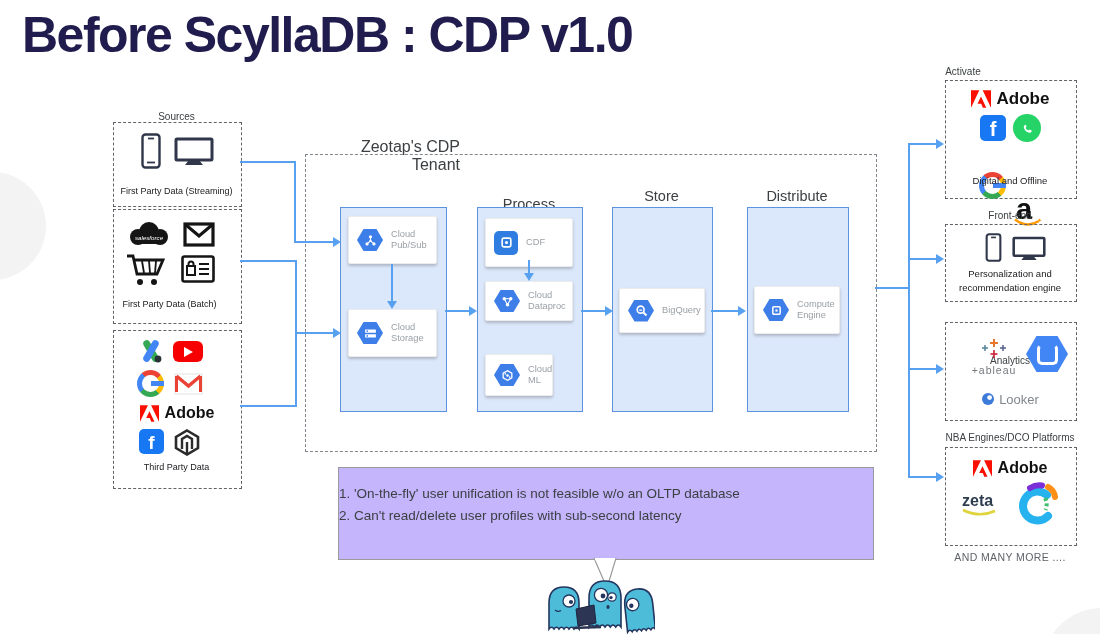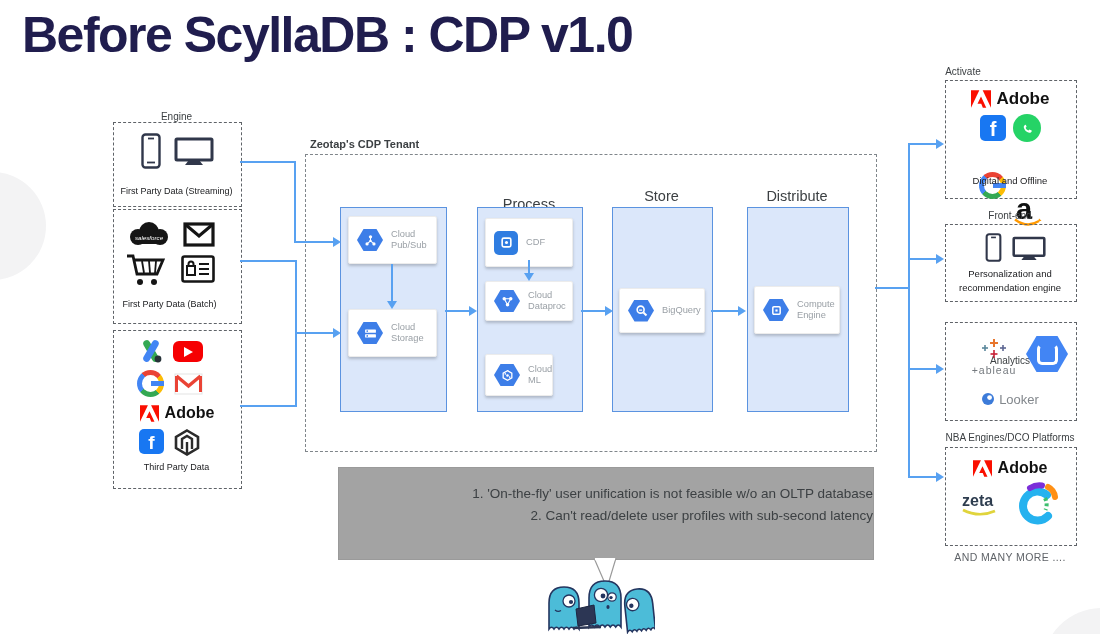--- a/index.html
+++ b/index.html
@@ -32,36 +32,36 @@
   .fb{background:#1877f2;border-radius:5px;color:#fff;font-weight:700;
       display:flex;align-items:flex-end;justify-content:center;overflow:hidden;}
   .yt{background:#f60002;border-radius:6px;display:flex;align-items:center;justify-content:center;}
   .yt i{display:block;width:0;height:0;border-top:5px solid transparent;border-bottom:5px solid transparent;border-left:9px solid #fff;}
   .gicon{border-radius:50%;position:relative;
          background:conic-gradient(from -40deg,#ea4335 0 25%,#fbbc05 25% 50%,#34a853 50% 75%,#4285f4 75% 100%);}
   .gicon .in{position:absolute;left:19%;top:19%;width:62%;height:62%;border-radius:50%;background:#fff;}
   .gicon .bar{position:absolute;right:0;top:41%;width:48%;height:19%;background:#4285f4;}
   .wa{background:#25d366;border-radius:50%;display:flex;align-items:center;justify-content:center;}
   .amz{position:relative;font-weight:700;color:#0f1111;line-height:1;}
-  .callout{position:absolute;background:#a3a3a3;border:1px solid #9a9a9a;text-align:right;
+  .callout{position:absolute;background:#c4b5fd;border:1px solid #9a9a9a;text-align:left;
            font-size:13.5px;color:#3c4043;line-height:1.6;padding-top:15px;box-sizing:border-box;}
   .footer-txt{position:absolute;font-size:10.5px;color:#5f6368;letter-spacing:.4px;text-align:center;}
   svg text{font-family:"Liberation Sans","DejaVu Sans",sans-serif;}
 </style>
 </head>
 <body>
 
 <div id="page">
 
   <div class="deco-circle" style="left:-62px;top:172px;width:108px;height:108px;"></div>
   <div class="deco-circle" style="left:1042px;top:608px;width:120px;height:120px;"></div>
 
   <div id="title">Before ScyllaDB : CDP v1.0</div>
 
-  <div class="lbl" style="left:113px;top:111px;width:127px;">Engine</div>
+  <div class="lbl" style="left:113px;top:111px;width:127px;">Sources</div>
 
   <div class="dashed" style="left:113px;top:122px;width:127px;height:83px;"></div>
   <svg class="abs" style="left:141px;top:133px;" width="20" height="36" viewBox="0 0 20 36">
     <rect x="1.5" y="1.5" width="17" height="33" rx="3" fill="none" stroke="#30374a" stroke-width="2.4"></rect>
     <line x1="7" y1="5.5" x2="13" y2="5.5" stroke="#30374a" stroke-width="1.8"></line>
     <line x1="6" y1="29.5" x2="14" y2="29.5" stroke="#30374a" stroke-width="1.8"></line>
   </svg>
   <svg class="abs" style="left:174px;top:137px;" width="40" height="30" viewBox="0 0 40 30">
     <rect x="2" y="2" width="36" height="21" rx="1" fill="none" stroke="#30374a" stroke-width="3"></rect>
     <polygon points="15,23 25,23 29,28 11,28" fill="#30374a"></polygon>
@@ -128,21 +128,21 @@
   <div class="fb abs" style="left:139px;top:429px;width:25px;height:25px;font-size:19px;">
       <span>f</span>
     </div>
   <svg class="abs" style="left:174px;top:429px;" width="26" height="27" viewBox="0 0 26 27">
     <path d="M13 1.5 L24 8 V19 L13 25.5 L2 19 V8 Z" fill="none" stroke="#2b2b2b" stroke-width="2.6"></path>
     <path d="M8 20 V10 L13 7 L18 10 V20" fill="none" stroke="#2b2b2b" stroke-width="2.4"></path>
     <line x1="13" y1="13" x2="13" y2="25" stroke="#2b2b2b" stroke-width="2.4"></line>
   </svg>
   <div class="cap" style="left:113px;top:462px;width:127px;">Third Party Data</div>
 
-  <div class="lbl" style="left:310px;top:138px;width:150px;text-align:left;font-size:11px;font-weight:bold;">Zeotap's CDP Tenant</div>
+  <div class="lbl" style="left:310px;top:138px;width:150px;text-align:right;font-size:16px;">Zeotap's CDP Tenant</div>
   <div class="dashed-lt" style="left:305px;top:154px;width:570px;height:296px;"></div>
 
   <div class="stage-lbl" style="left:340px;top:188px;width:105px;margin-top:41px;">Ingest</div>
   <div class="stage-lbl" style="left:477px;top:196px;width:104px;">Process</div>
   <div class="stage-lbl" style="left:612px;top:188px;width:99px;">Store</div>
   <div class="stage-lbl" style="left:747px;top:188px;width:100px;">Distribute</div>
 
   <div class="panel" style="left:340px;top:207px;width:105px;height:203px;"></div>
   <div class="panel" style="left:477px;top:207px;width:104px;height:203px;"></div>
   <div class="panel" style="left:612px;top:207px;width:99px;height:203px;"></div>

